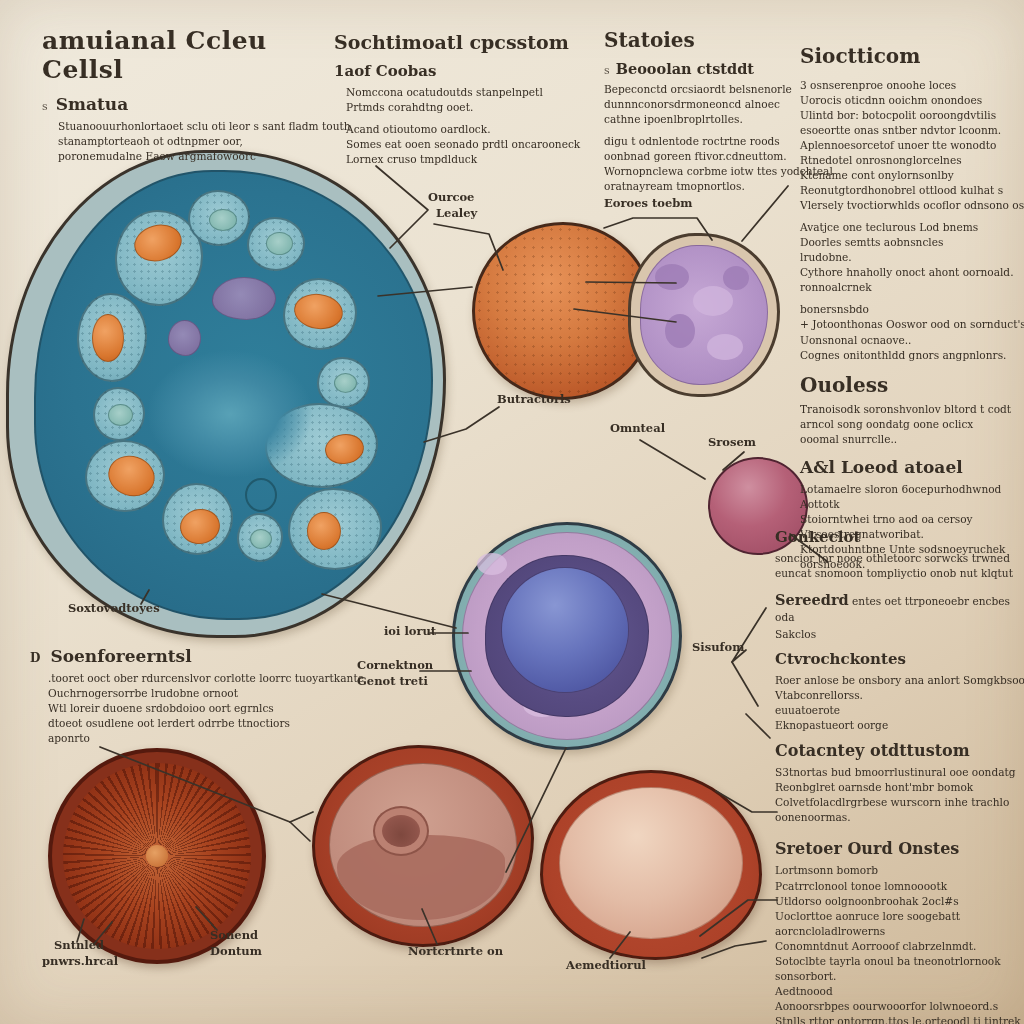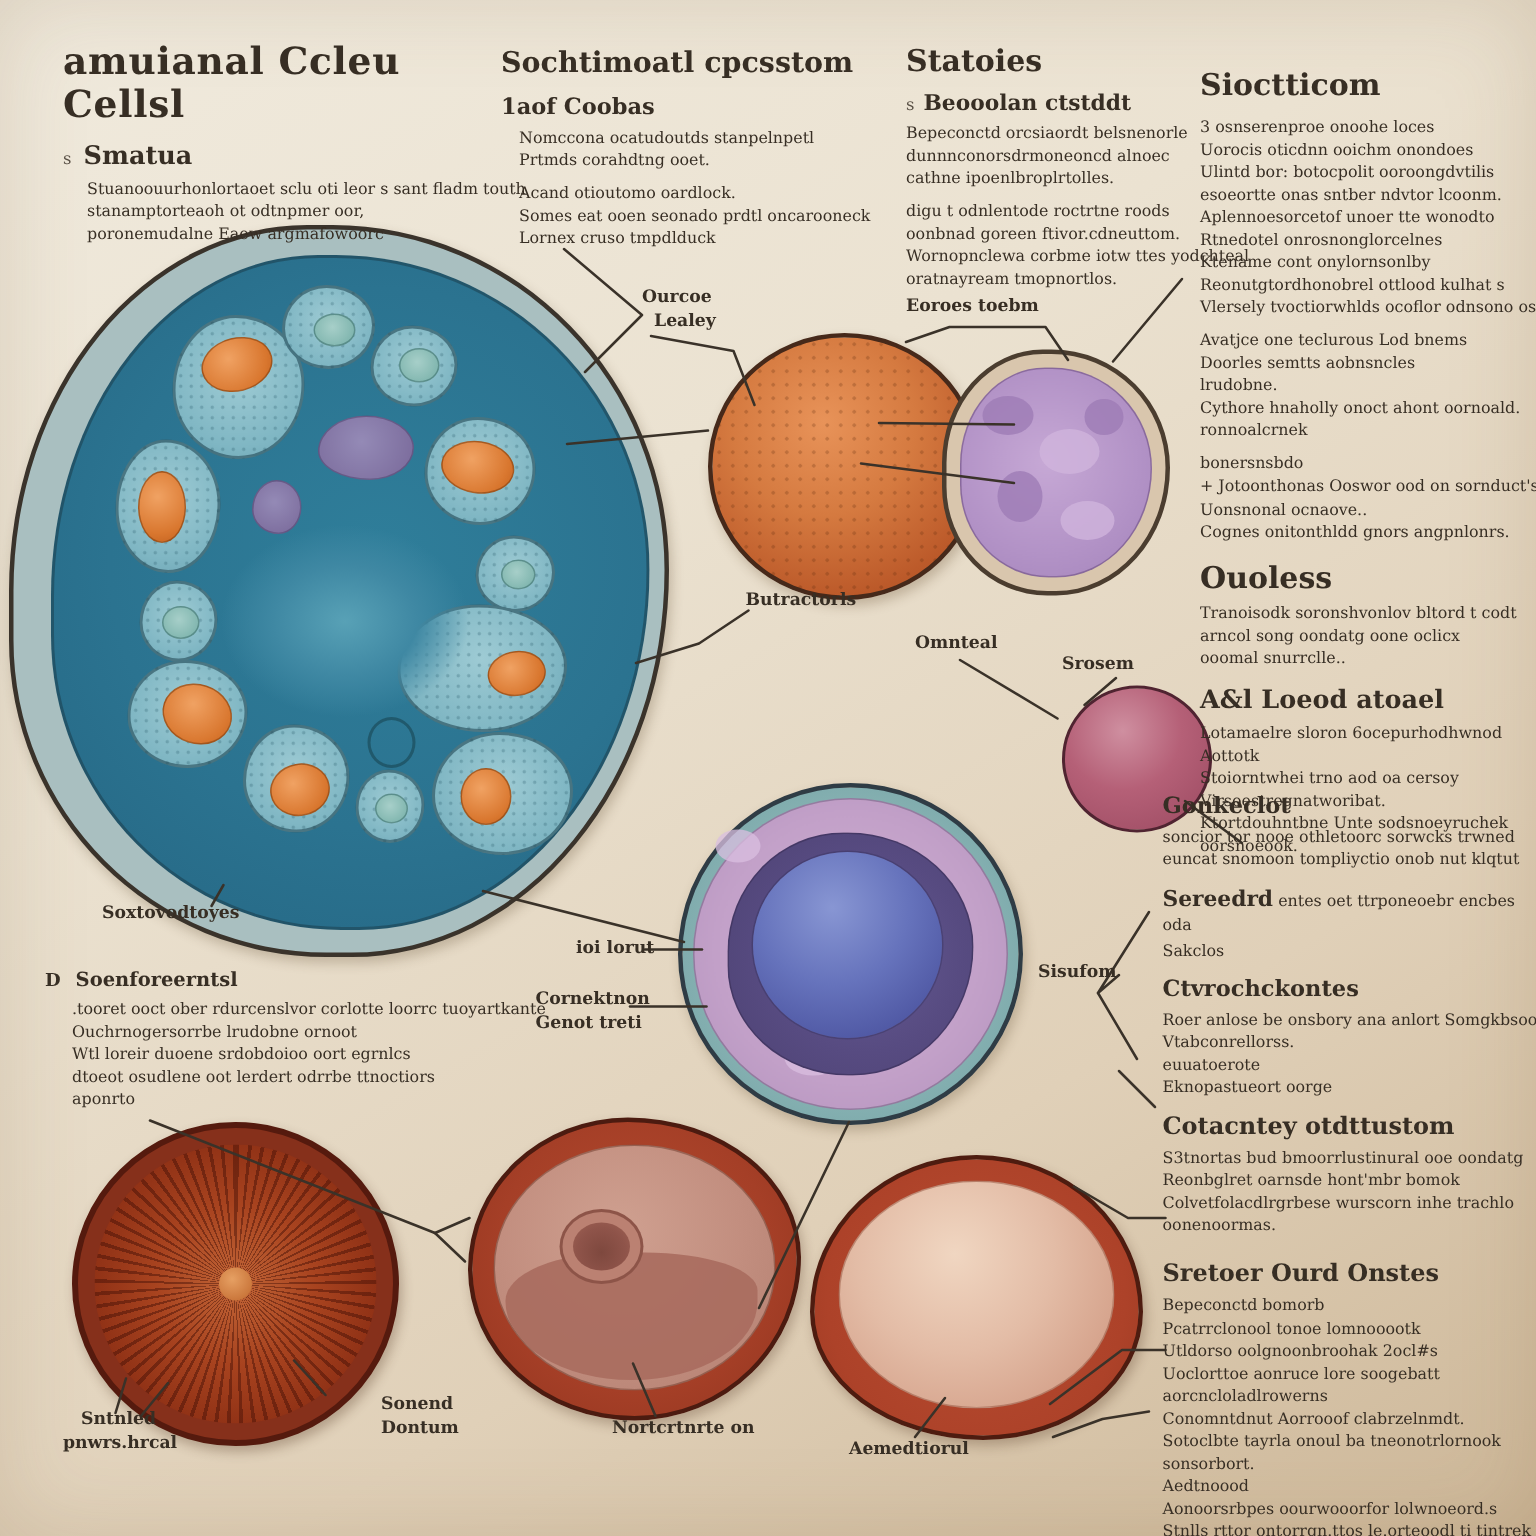--- a/index.html
+++ b/index.html
@@ -344,38 +344,38 @@
       </div>
     <div class="title-sm" style="font-size:16px;">Cotacntey otdttustom</div>
     <div class="tlines">
         <div class="tline">S3tnortas bud bmoorrlustinural ooe oondatg</div>
         <div class="tline">Reonbglret oarnsde hont'mbr bomok</div>
         <div class="tline">Colvetfolacdlrgrbese wurscorn inhe trachlo</div>
         <div class="tline">oonenoormas.</div>
       </div>
     <div class="title-sm" style="font-size:16px;margin-top:14px;">Sretoer Ourd Onstes</div>
     <div class="tlines">
-        <div class="tline">Bepeconctd bomorb</div>
+        <div class="tline">Lortmsonn bomorb</div>
         <div class="tline">Pcatrrclonool tonoe lomnooootk</div>
         <div class="tline">Utldorso oolgnoonbroohak 2ocl#s</div>
         <div class="tline">Uoclorttoe aonruce lore soogebatt</div>
         <div class="tline">aorcncloladlrowerns</div>
         <div class="tline">Conomntdnut Aorrooof clabrzelnmdt.</div>
         <div class="tline">Sotoclbte tayrla onoul ba tneonotrlornook</div>
         <div class="tline">sonsorbort.</div>
         <div class="tline">Aedtnoood</div>
         <div class="tline">Aonoorsrbpes oourwooorfor lolwnoeord.s</div>
         <div class="tline">Stnlls rttor ontorrgn.ttos le.orteoodl ti tintrek</div>
       </div>
   </div>
 
   <div class="blk" style="left:30px;top:646px;width:310px;z-index:6;">
     <div style="display:flex;gap:10px;align-items:baseline;">
       <span style="font-size:12px;font-weight:bold;">D</span>
-      <span class="sub" style="font-size:13px;">Soenforeerntsl</span>
+      <span class="sub" style="font-size:17px;">Soenforeerntsl</span>
     </div>
     <div class="tlines" style="padding-left:18px;font-size:11px;">
         <div class="tline">.tooret ooct ober rdurcenslvor corlotte loorrc tuoyartkante</div>
         <div class="tline">Ouchrnogersorrbe lrudobne ornoot</div>
         <div class="tline">Wtl loreir duoene srdobdoioo oort egrnlcs</div>
         <div class="tline">dtoeot osudlene oot lerdert odrrbe ttnoctiors</div>
         <div class="tline">aponrto</div>
       </div>
   </div>
 
@@ -405,21 +405,21 @@
     <div>Cornektnon</div>
     <div class="l2">Genot treti</div>
   </div>
   <div class="lbl" style="left:692px;top:640px;z-index:6;">
     <div>Sisufom</div>
   </div>
   <div class="lbl" style="left:54px;top:938px;z-index:6;">
     <div>Sntnled</div>
     <div class="l2" style="margin-left:-12px;">pnwrs.hrcal</div>
   </div>
-  <div class="lbl" style="left:210px;top:928px;z-index:6;margin-left:44px;">
+  <div class="lbl" style="left:210px;top:928px;z-index:6;">
     <div>Sonend</div>
     <div class="l2">Dontum</div>
   </div>
   <div class="lbl" style="left:408px;top:944px;z-index:6;">
     <div>Nortcrtnrte on</div>
   </div>
   <div class="lbl" style="left:566px;top:958px;z-index:6;">
     <div>Aemedtiorul</div>
   </div>
 

